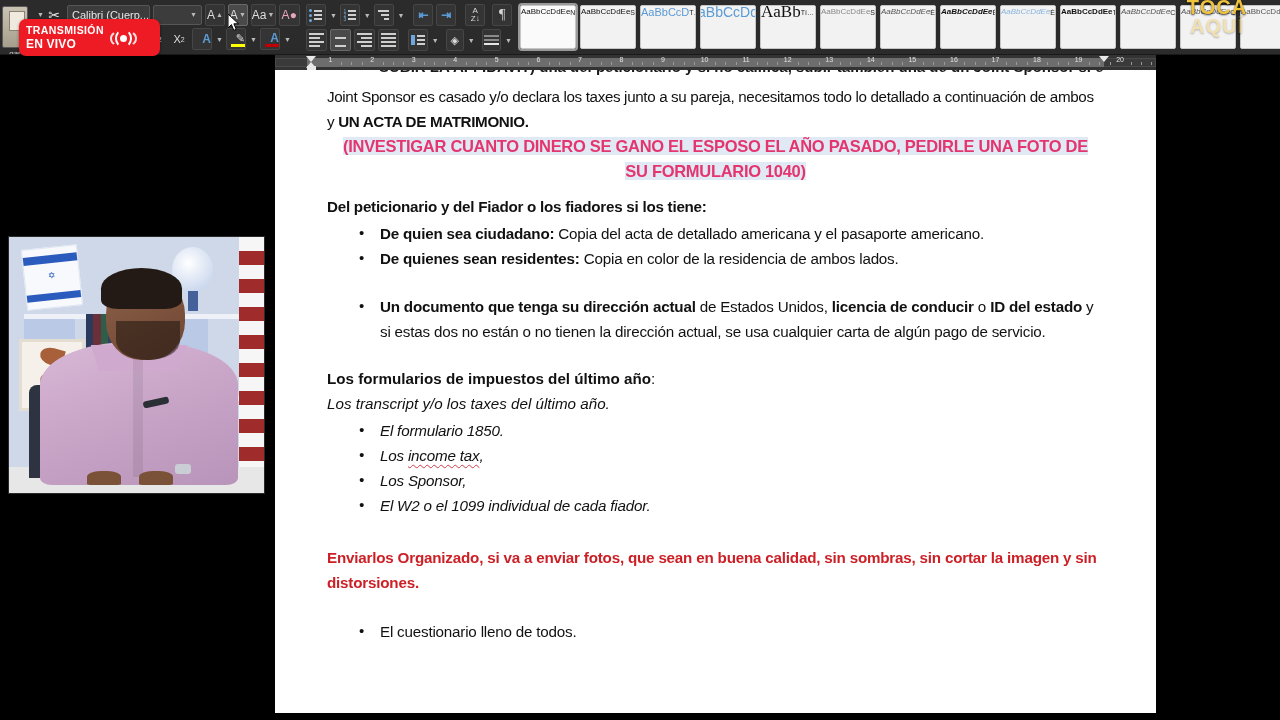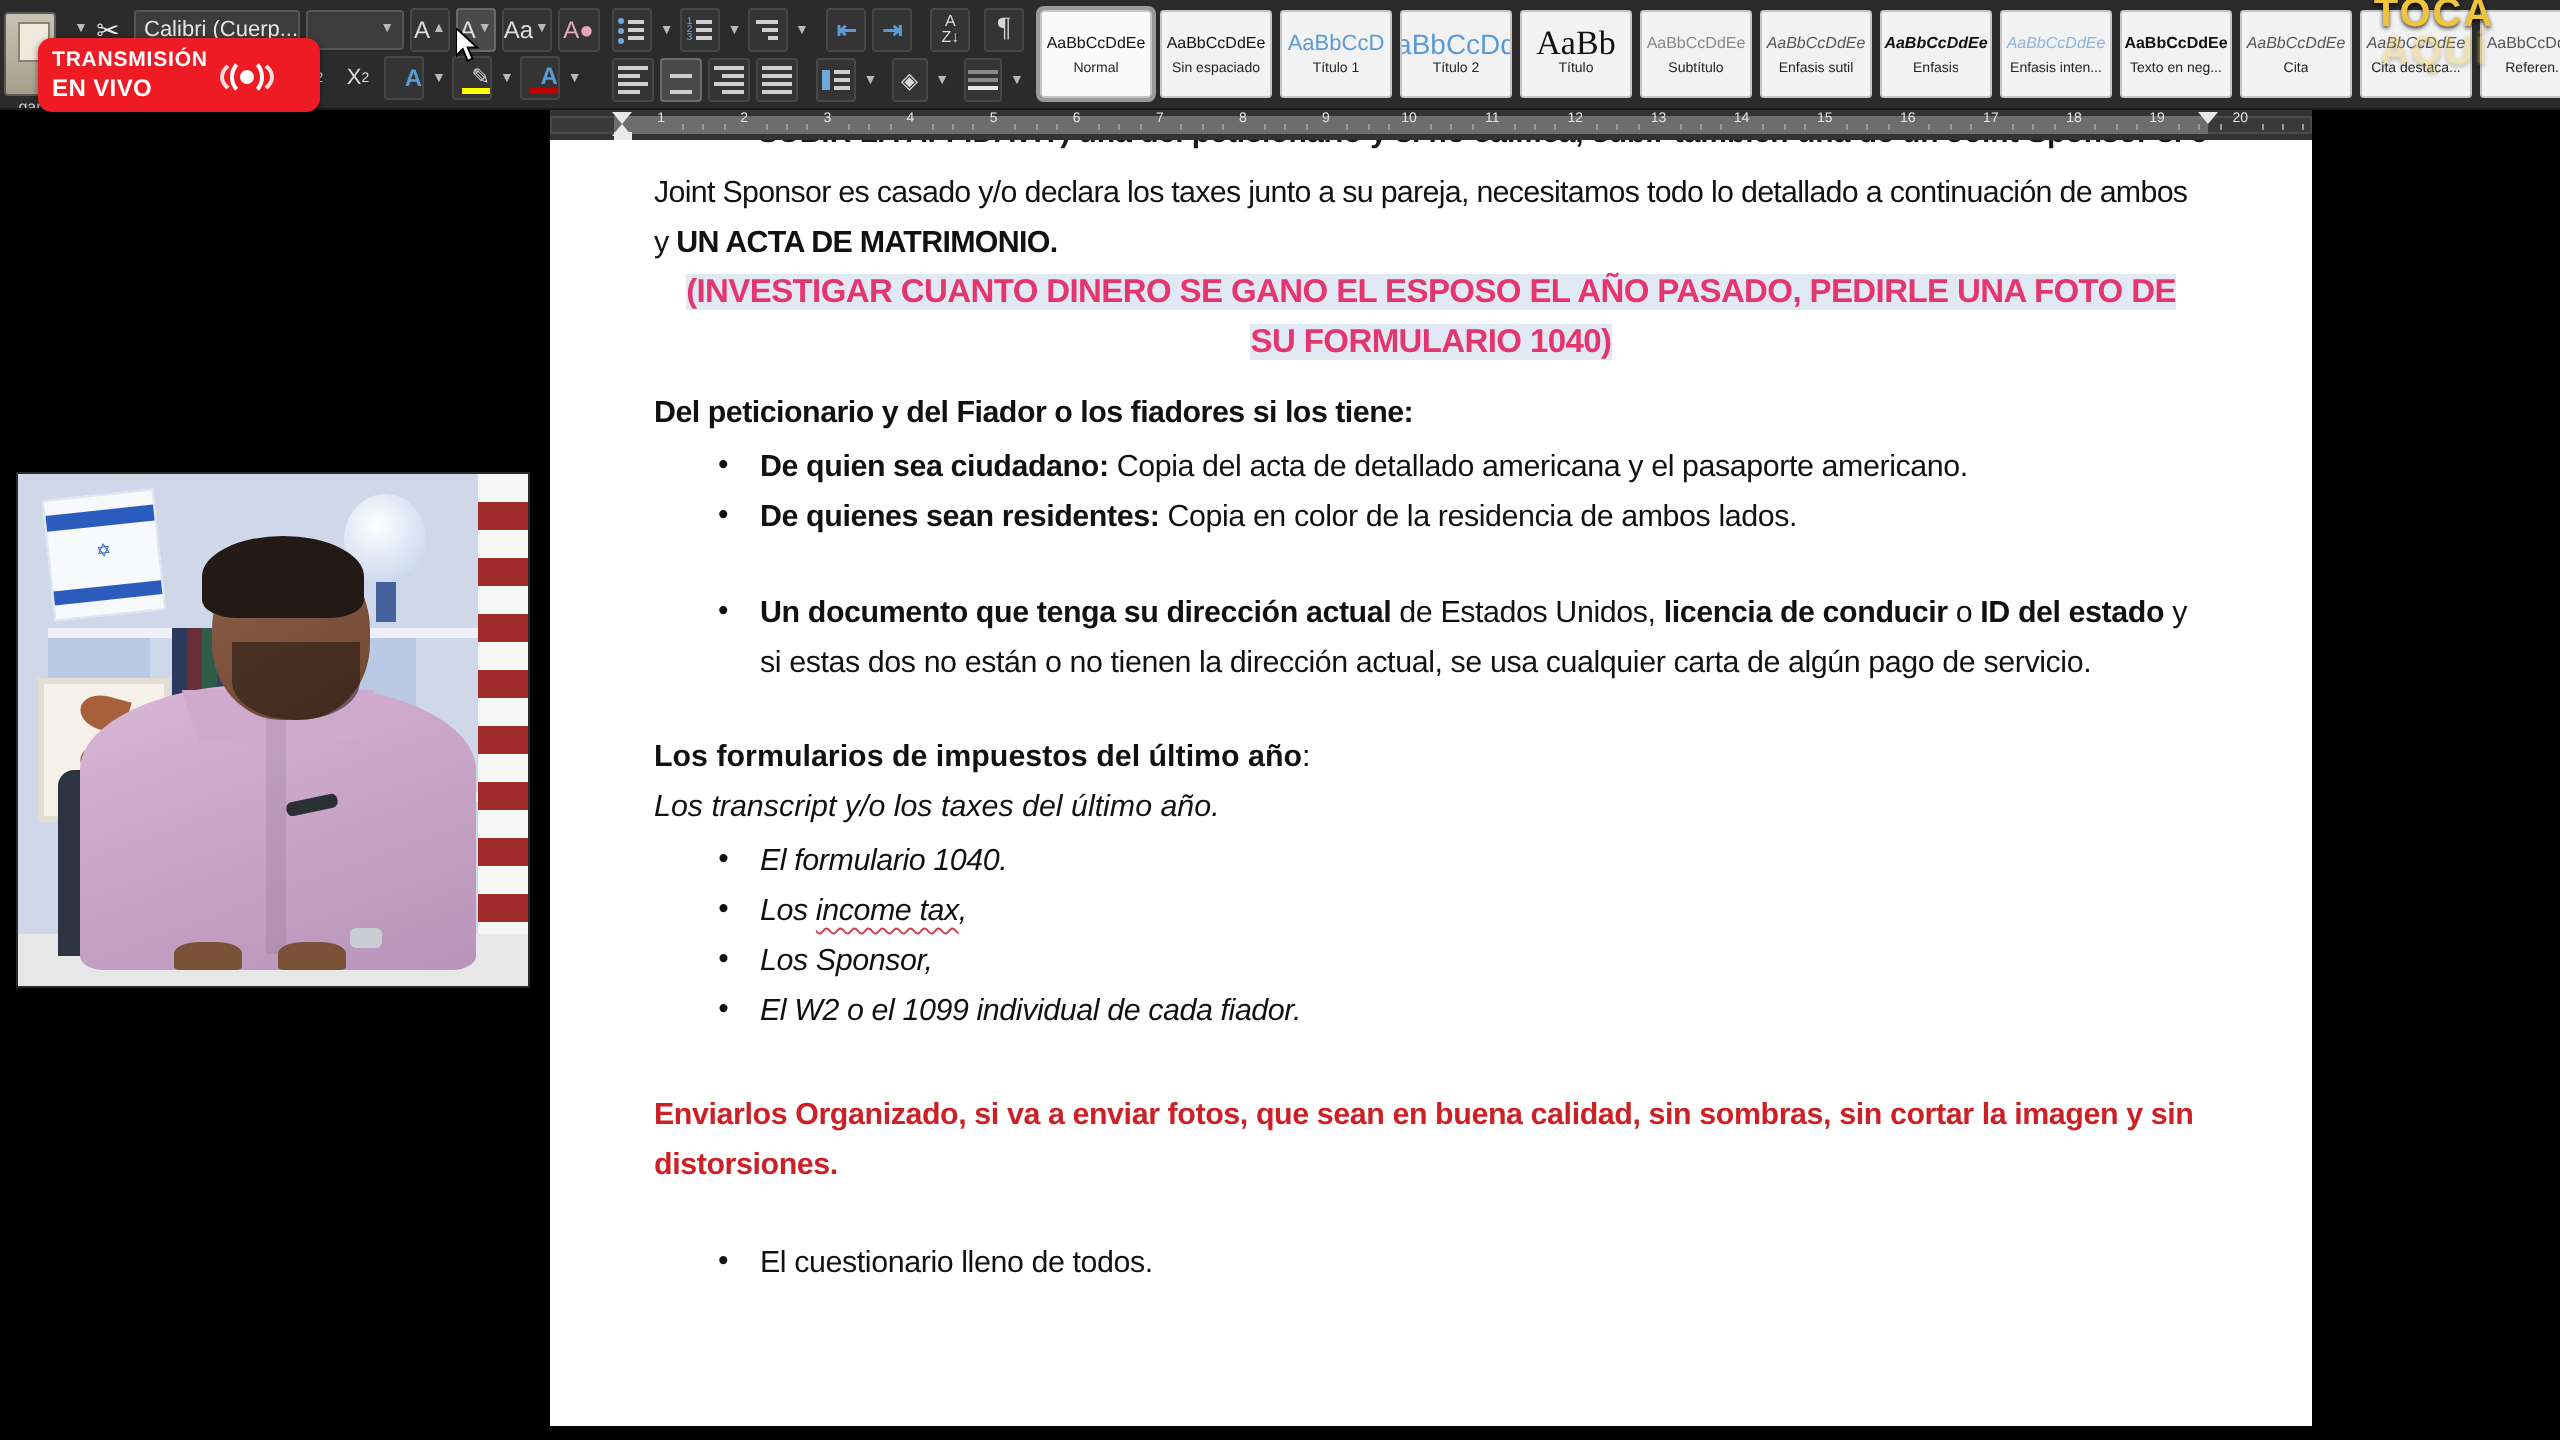--- a/index.html
+++ b/index.html
@@ -82,21 +82,21 @@
   
   .styles-wrap {
     position: absolute; left: 518px; top: 1px;
     width: 762px; height: 52px;
     display: flex; align-items: center; gap: 4px; padding-left: 2px;
     overflow: hidden;
   }
   .style-card {
     width: 56px; height: 44px; flex: 0 0 56px;
     background: #f2f2f2; border: 1px solid #c6c6c6; border-radius: 2px;
-    display: flex; flex-direction: column; align-items: center; justify-content: center;
+    display: flex; flex-direction: row; justify-content: center;
     overflow: hidden;
   }
   .style-card.sel { outline: 2px solid #9a9a9a; background: #fafafa; }
   .style-prev { font-size: 8px; color: #111; line-height: 12px; white-space: nowrap; }
   .style-name { font-size: 7px; color: #222; margin-top: 3px; white-space: nowrap;
                 overflow: hidden; text-overflow: ellipsis; max-width: 54px; text-align: center; }
 
   
   .ruler {
     position: absolute; left: 275px; top: 55px; width: 881px; height: 15px;
@@ -585,21 +585,21 @@
         <li>
           <b>Un documento que tenga su dirección actual</b><span> de Estados Unidos, </span><b>licencia de conducir</b><span> o </span><b>ID del estado</b><span> y si estas dos no están o no tienen la dirección actual, se usa cualquier carta de algún pago de servicio.</span>
         </li>
       </ul>
 
       <div class="p" style="margin-top:22px;">
         <b>Los formularios de impuestos del último año</b><span>:</span>
       </div>
       <div class="p ital">Los transcript y/o los taxes del último año.</div>
       <ul class="bl ital">
-        <li><span>El formulario 1040.</span></li>
+        <li><span>El formulario 1850.</span></li>
         <li><span>Los </span><span class="squig">income tax</span><span>,</span></li>
         <li><span>Los Sponsor,</span></li>
         <li><span>El W2 o el 1099 individual de cada fiador.</span></li>
       </ul>
 
       <p class="p red" style="margin-top:27px;">Enviarlos Organizado, si va a enviar fotos, que sean en buena calidad, sin sombras, sin cortar la imagen y sin distorsiones.</p>
 
       <ul class="bl" style="margin-top:24px;">
         <li><span>El cuestionario lleno de todos.</span></li>
       </ul>

